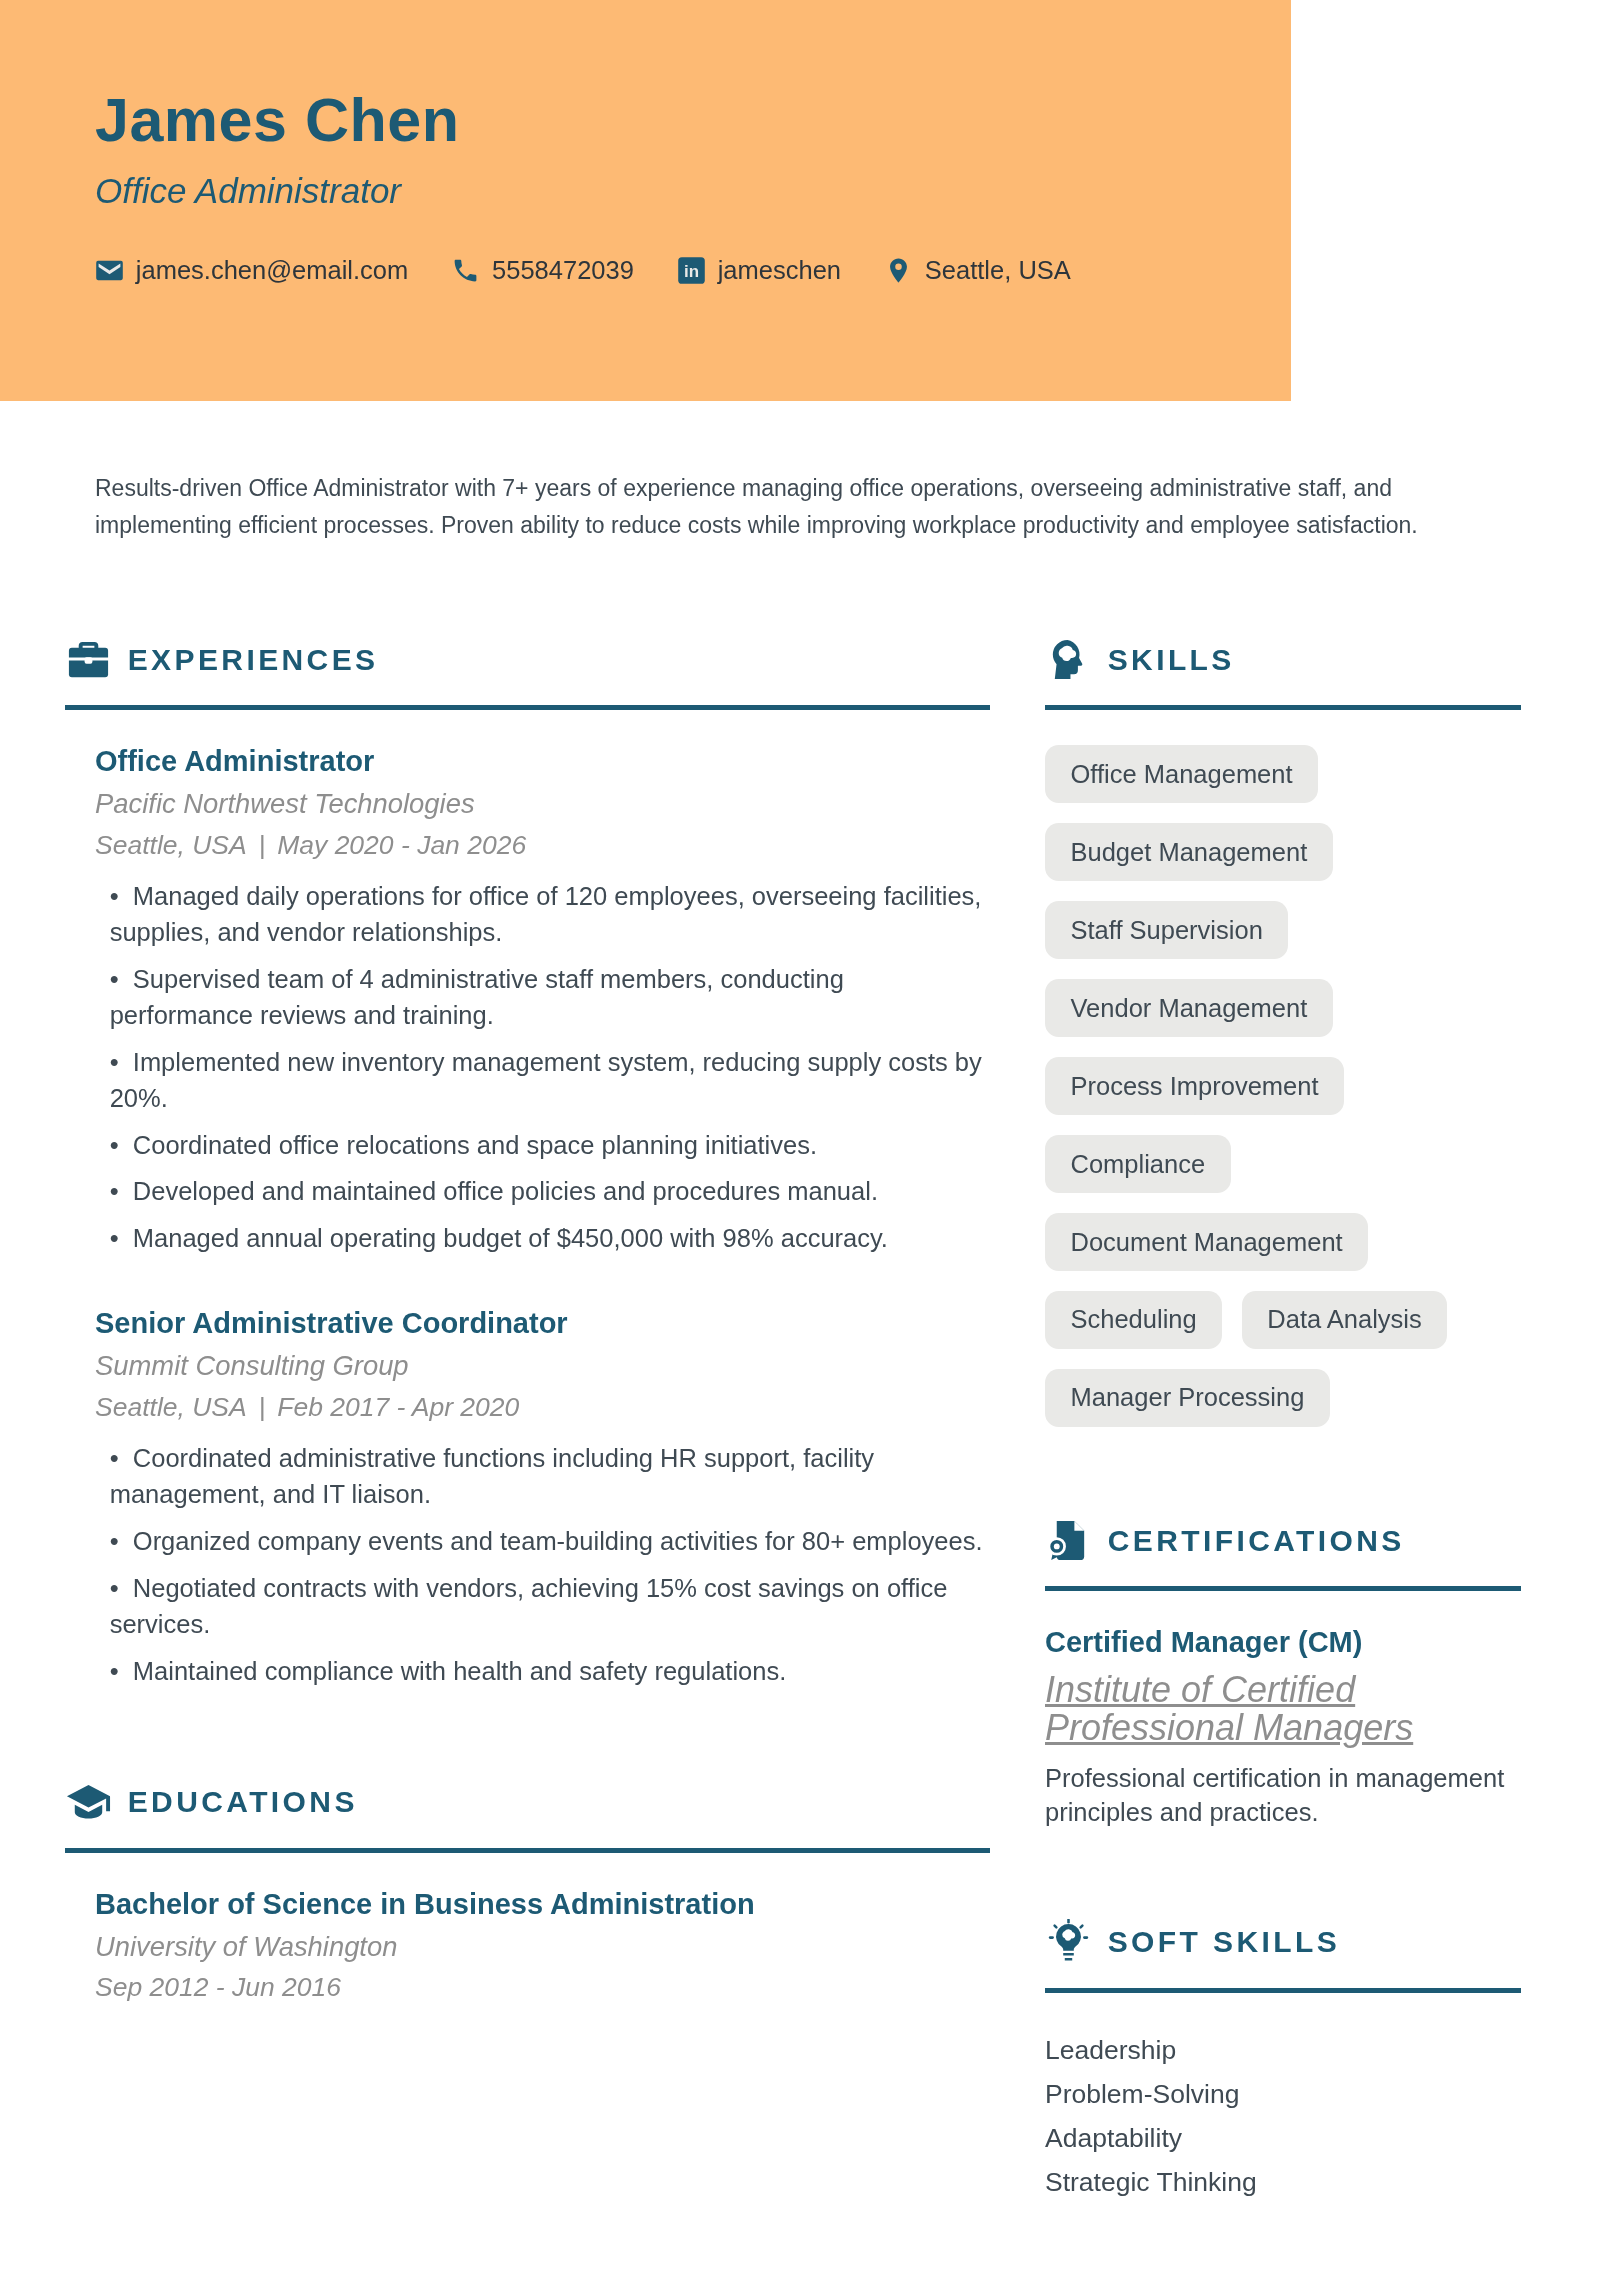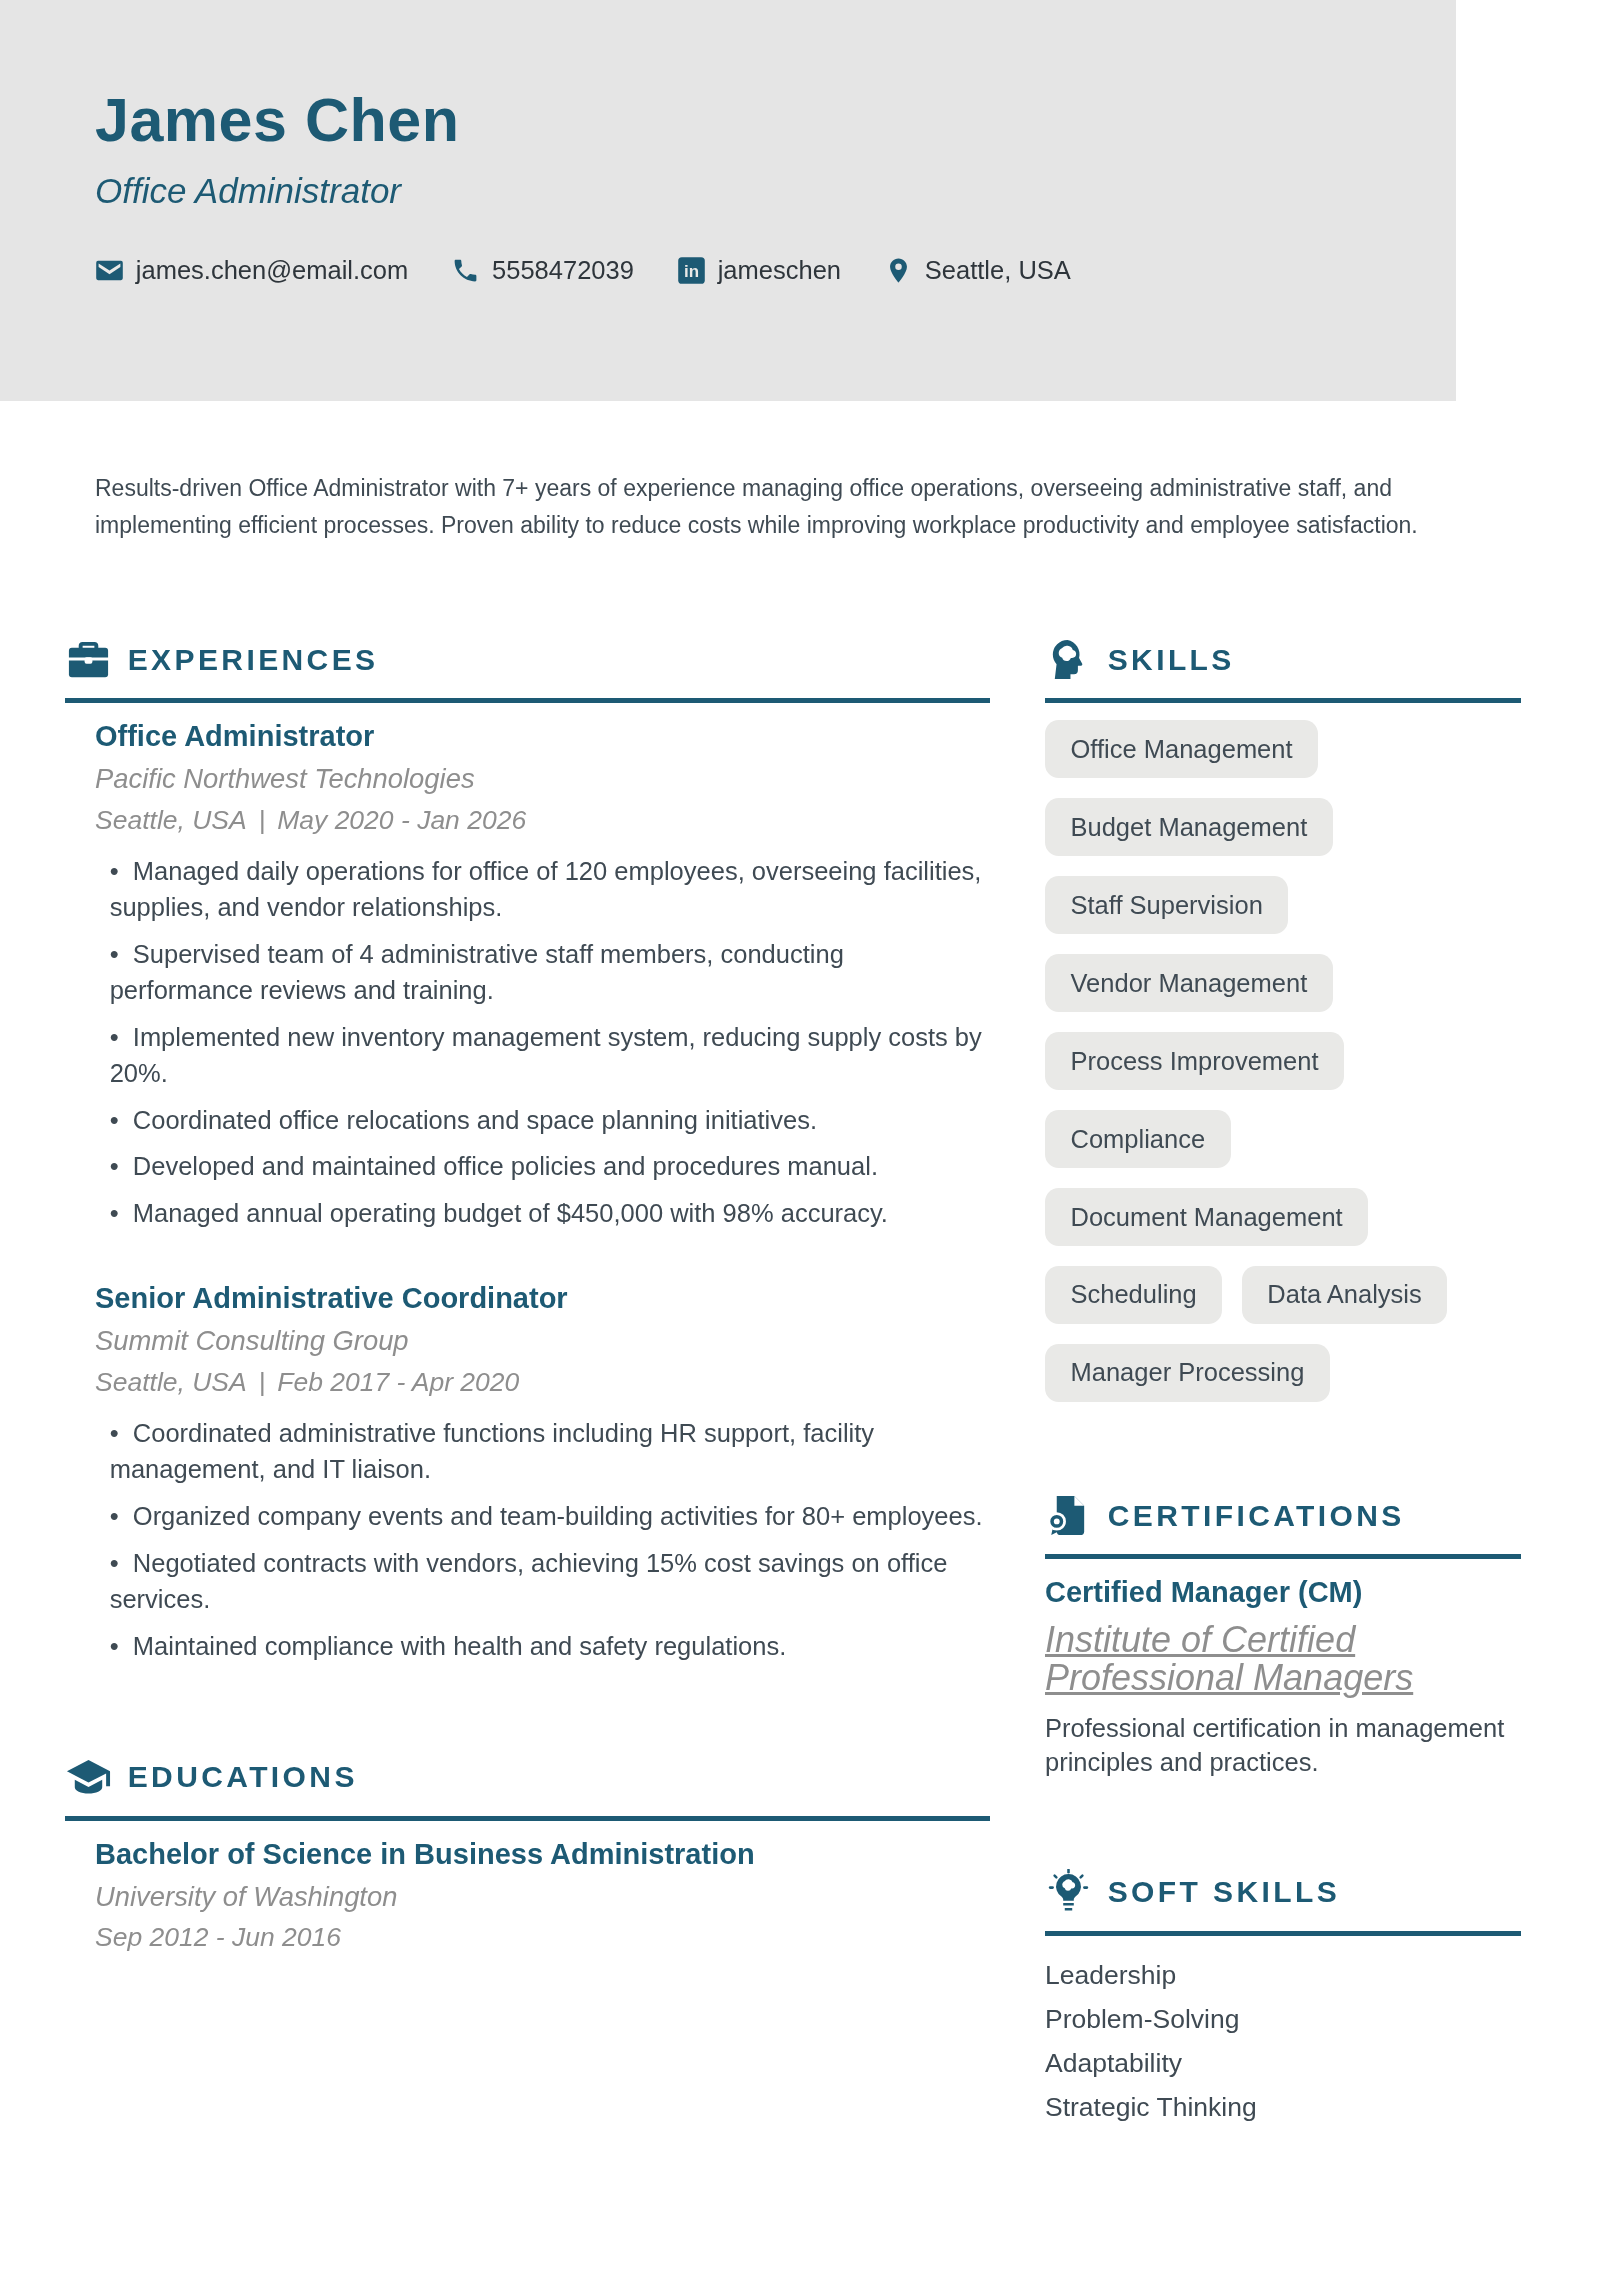--- a/index.html
+++ b/index.html
@@ -2,41 +2,41 @@
 <html><head>
 <meta charset="utf-8">
 <style>
   html,body{margin:0;padding:0;background:#ffffff;}
   .page{
     position:relative;width:1621px;height:2293px;overflow:hidden;background:#ffffff;
     font-family:"Liberation Sans", sans-serif;color:#3f4a53;
   }
   
   .header{
-    box-sizing:border-box;width:1456px;height:401px;background:#e5e5e5;
+    box-sizing:border-box;width:1291px;height:401px;background:#fdba74;
     padding:90px 95px 0 95px;
   }
   .name{margin:0;font-size:61px;line-height:1;font-weight:800;color:#1d5a74;letter-spacing:0.5px;}
   .subtitle{margin-top:19.6px;font-size:35px;font-style:italic;color:#1d5a74;}
   .contacts{margin-top:45px;display:flex;align-items:center;gap:43px;font-size:25.5px;color:#2e353b;}
   .contact{display:flex;align-items:center;gap:11.8px;}
   .cicon{display:inline-flex;width:29px;height:29px;flex:0 0 auto;}
   .cicon svg{width:100%;height:100%;}
   
   .summary{
     margin:69px 95px 0 95px;width:1433px;
     font-size:23px;line-height:37px;color:#3f4a53;
   }
   
   .columns{display:flex;align-items:flex-start;margin:92px 100px 0 65px;gap:55px;}
   .col-left{width:925px;flex:0 0 925px;}
   .col-right{width:476px;flex:0 0 476px;}
   .sec-head{
     display:flex;align-items:center;gap:15.7px;
-    border-bottom:5.9px solid #1d5a74;padding-bottom:15px;margin-bottom:17px;
+    border-bottom:5.9px solid #1d5a74;padding-bottom:22px;margin-bottom:35px;
   }
   .sec-icon{display:inline-flex;width:47px;height:47px;flex:0 0 auto;}
   .sec-icon svg{width:100%;height:100%;}
   .sec-title{margin:0;font-size:30px;font-weight:800;color:#1d5a74;letter-spacing:3.4px;}
   section{margin:0;}
   .section + .section{margin-top:90px;}
   
   .entry{margin-left:30px;}
   .job + .job{margin-top:51px;}
   .job-title{margin:0;font-size:29px;font-weight:800;color:#1d5a74;}

